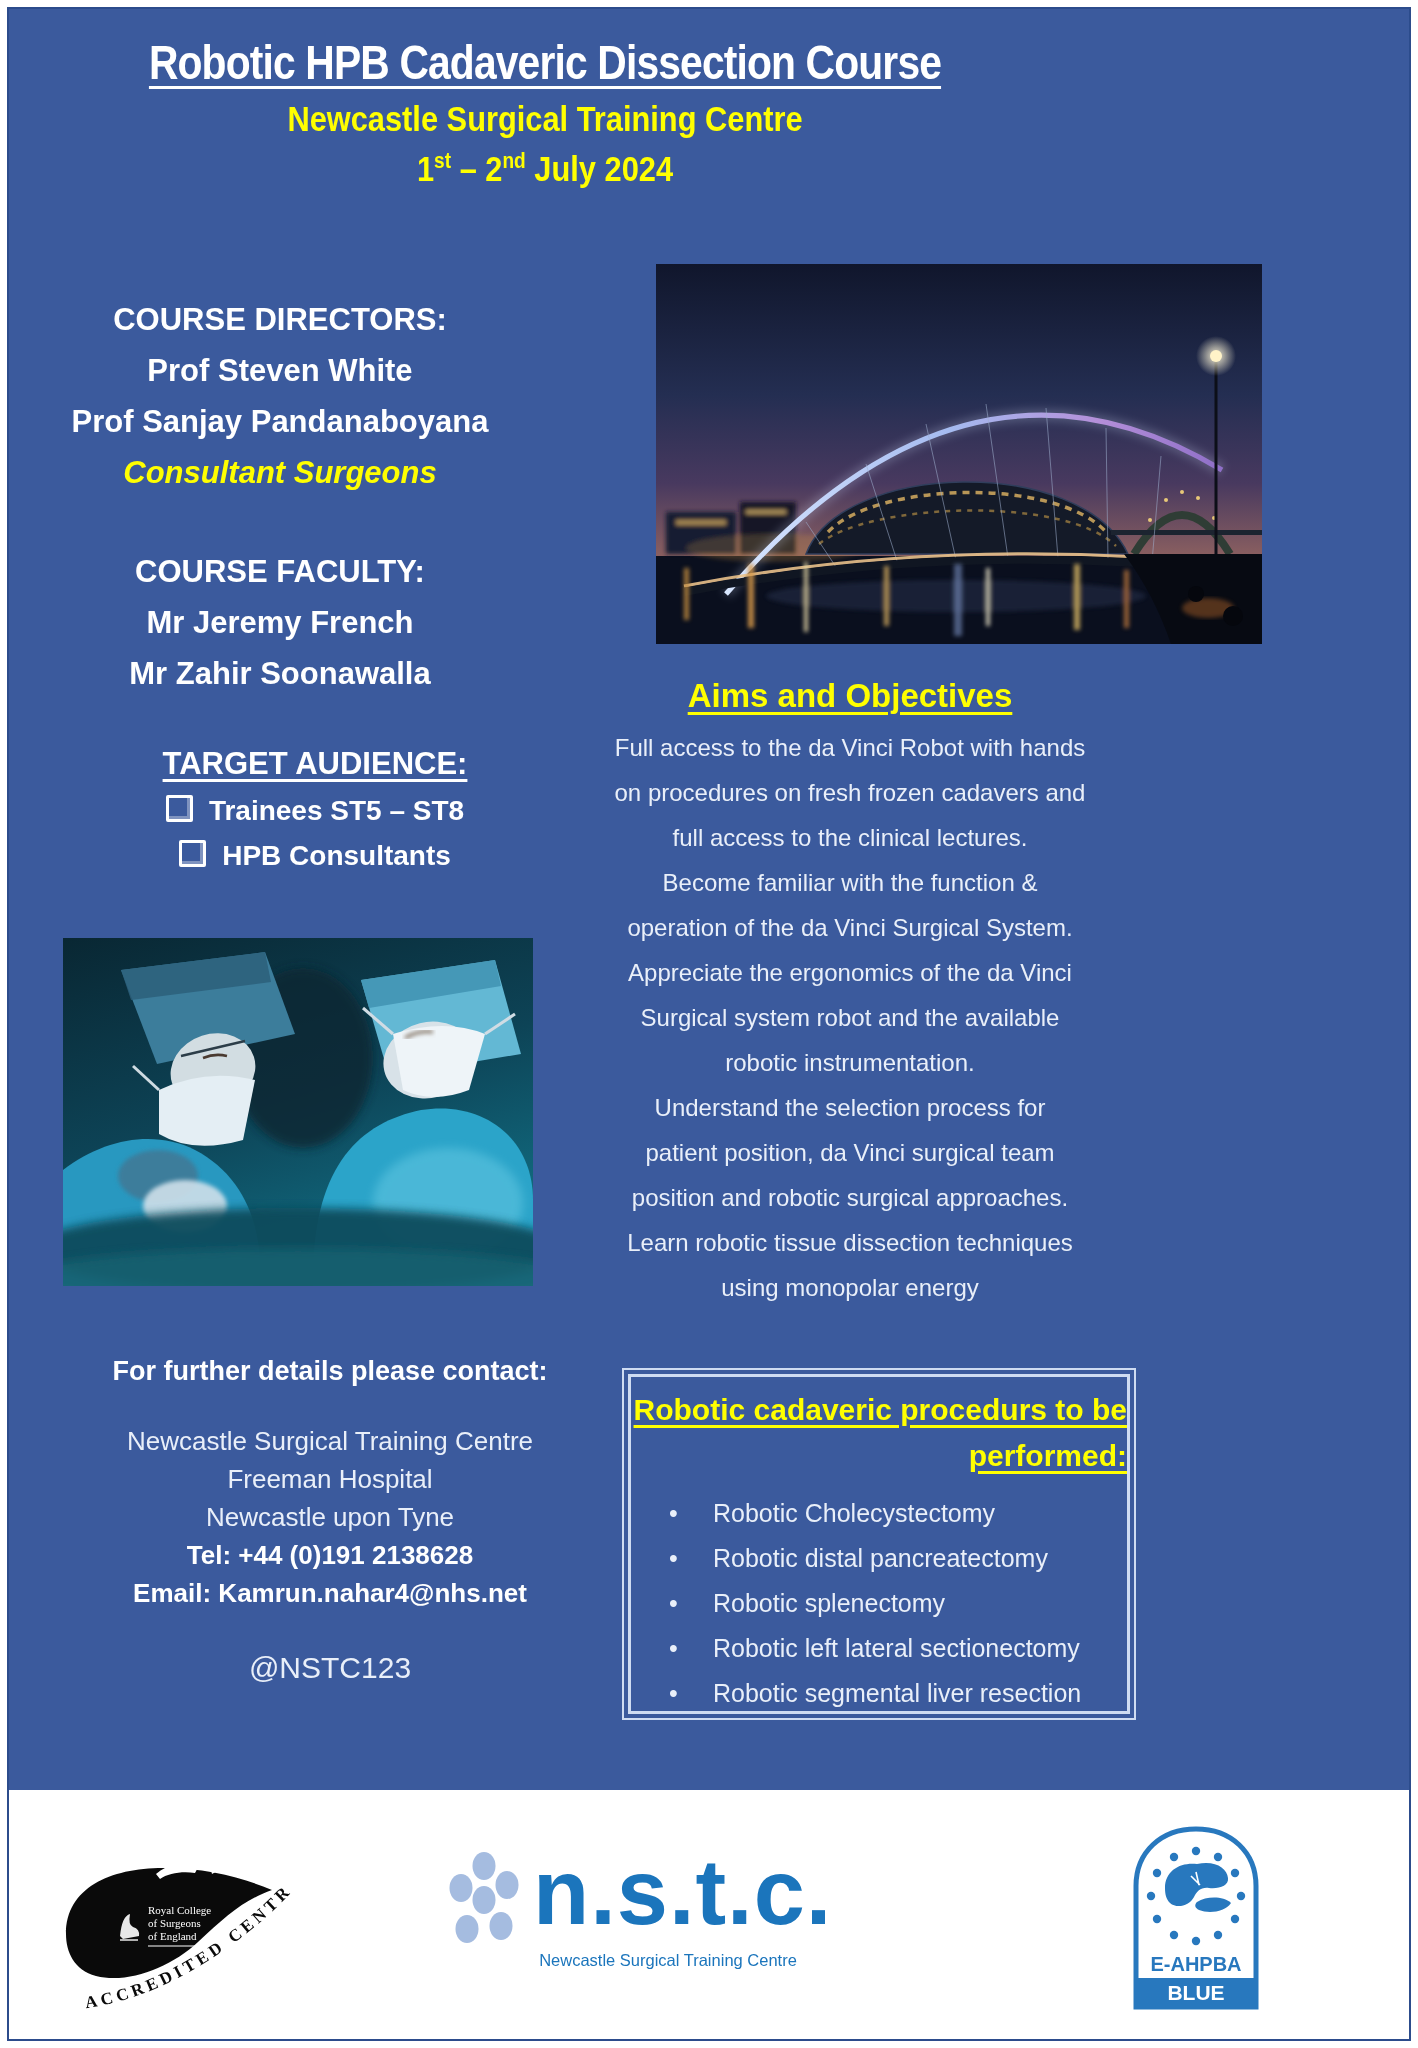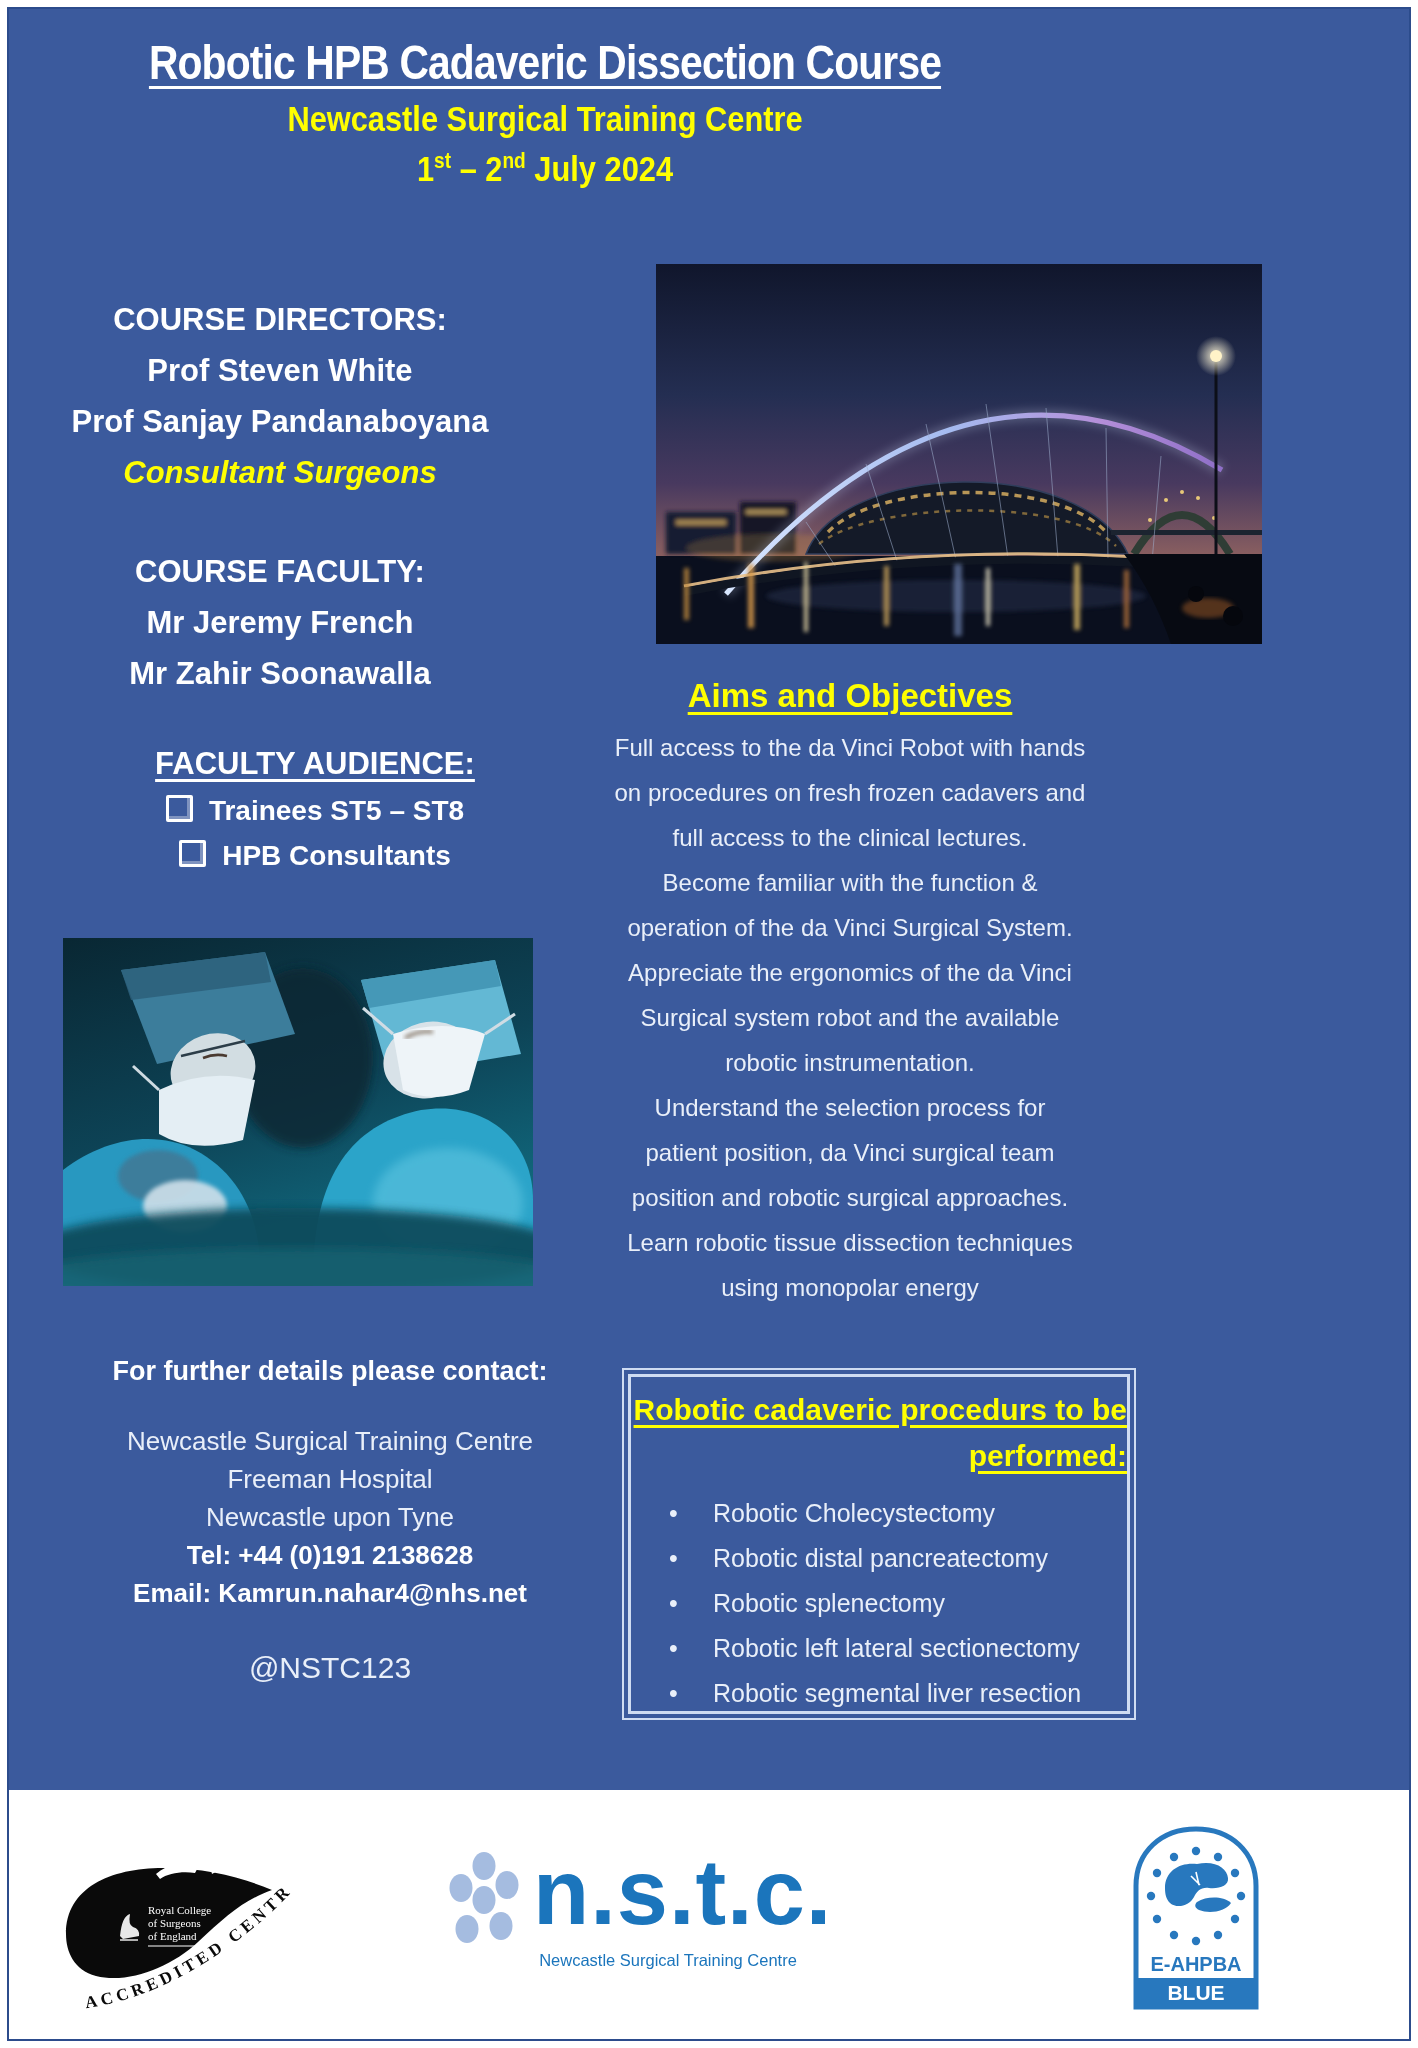--- a/index.html
+++ b/index.html
@@ -104,21 +104,21 @@
     <div class="role">Consultant Surgeons</div>
   </div>
 
   <div class="block faculty">
     <div>COURSE FACULTY:</div>
     <div>Mr Jeremy French</div>
     <div>Mr Zahir Soonawalla</div>
   </div>
 
   <div class="block audience">
-    <div class="audience-heading">FACULTY AUDIENCE:</div>
+    <div class="audience-heading">TARGET AUDIENCE:</div>
     <div class="audience-item"><span class="checkbox"></span><span>Trainees ST5 – ST8</span></div>
     <div class="audience-item"><span class="checkbox"></span><span>HPB Consultants</span></div>
   </div>
 
   <div class="bridge-photo">
     <svg viewBox="0 0 606 380" preserveAspectRatio="none">
       <defs>
         <linearGradient id="sky" x1="0" y1="0" x2="0" y2="1">
           <stop offset="0" stop-color="#10162c"></stop>
             <stop offset="0.45" stop-color="#242e52"></stop>

